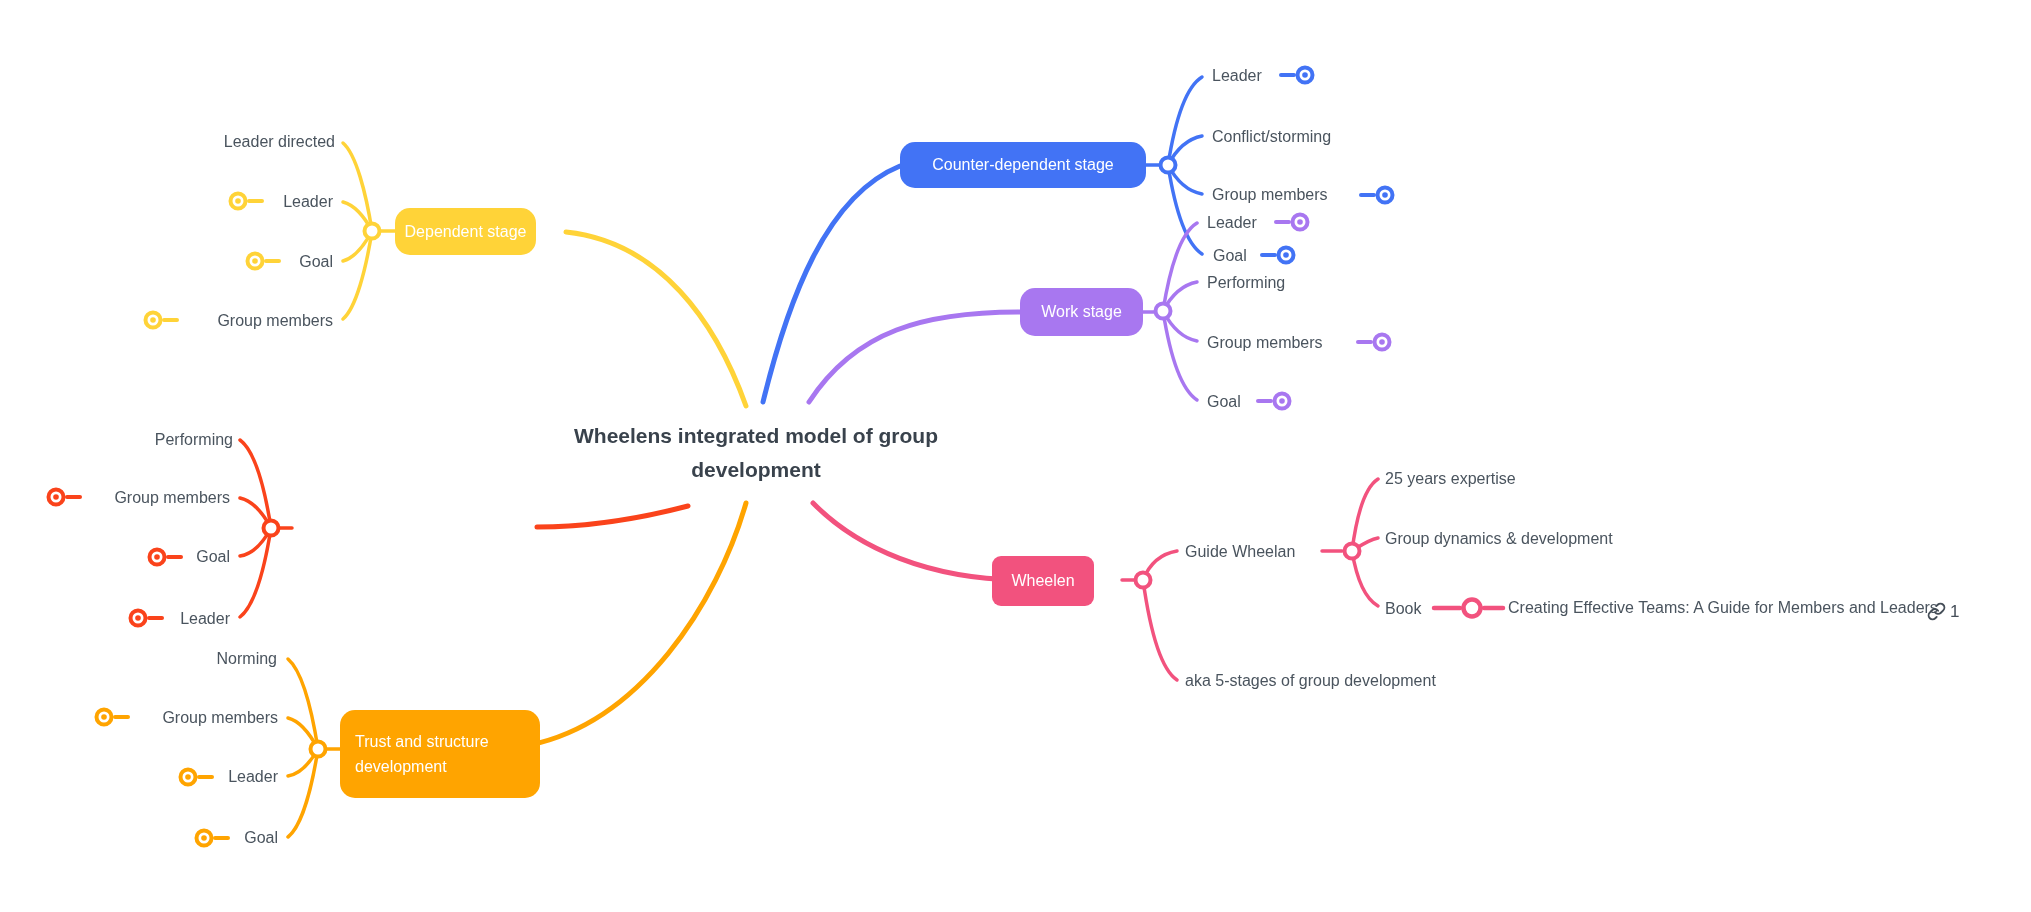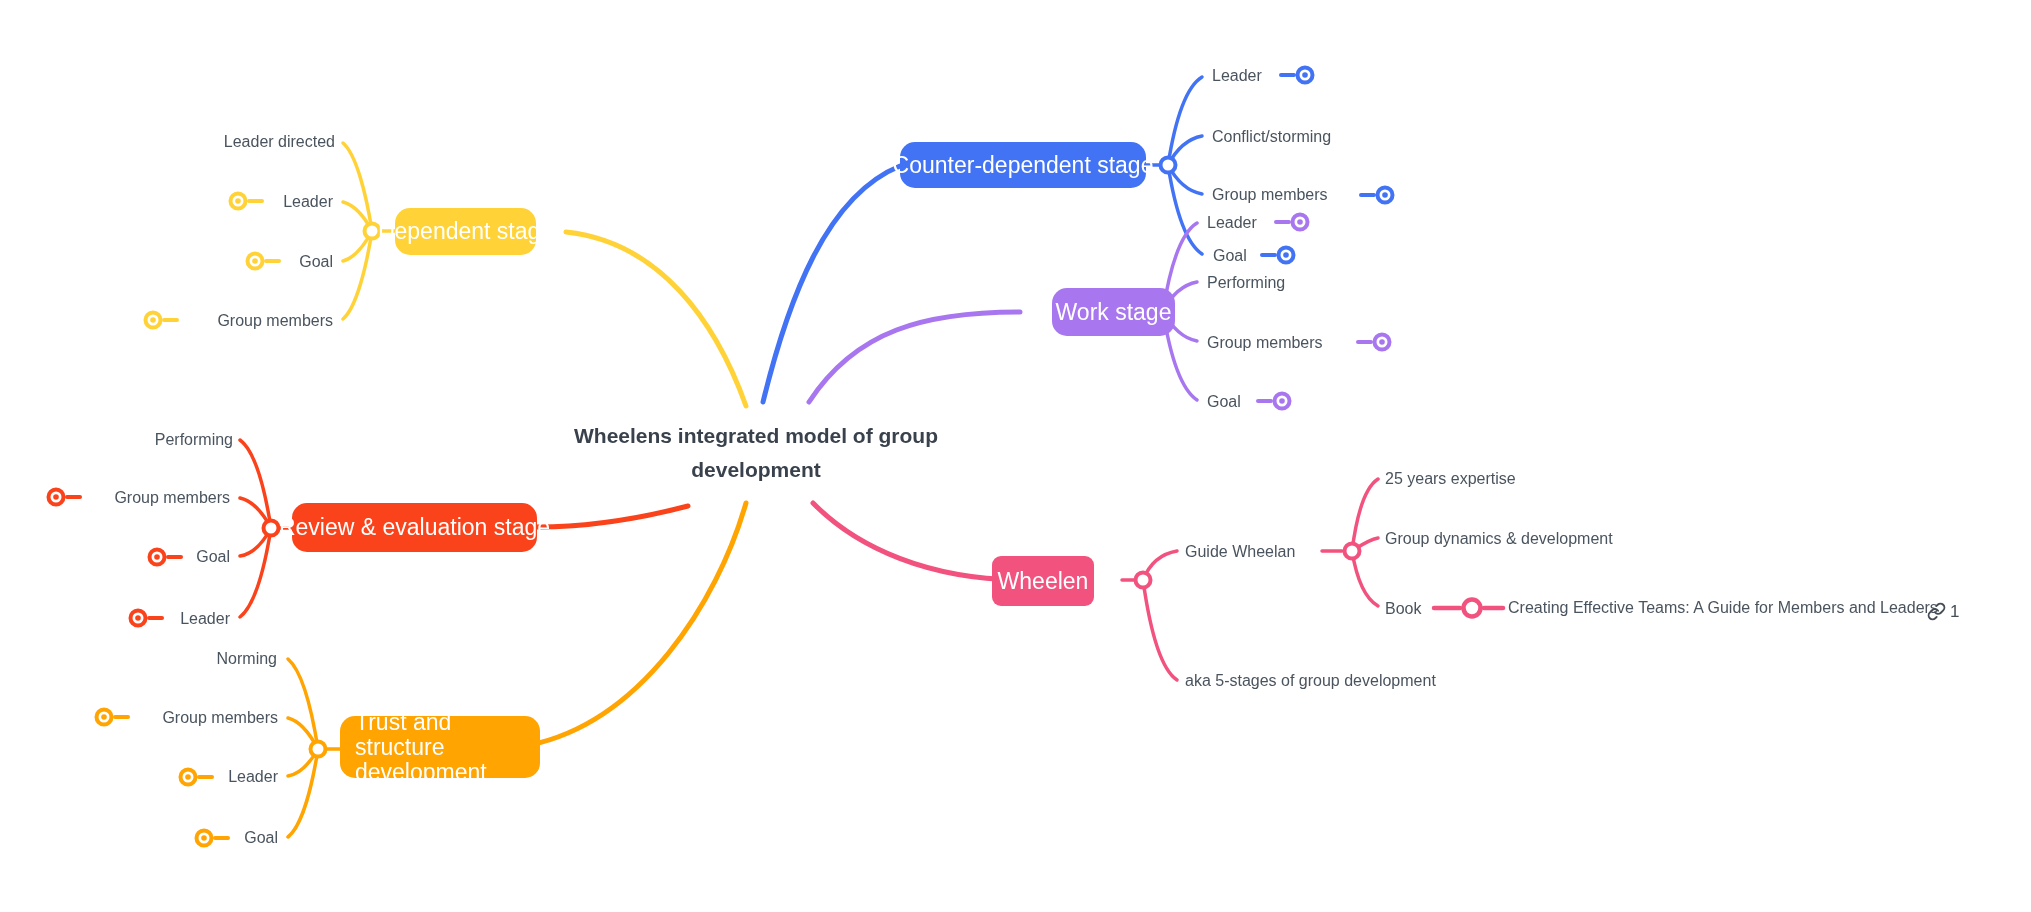--- a/index.html
+++ b/index.html
@@ -18,21 +18,21 @@
     font-family:"Liberation Sans",sans-serif;overflow:hidden;
   }
   svg.links{position:absolute;left:0;top:0;}
   .central-topic{
     position:absolute;left:526px;top:419px;width:460px;
     font-size:21px;font-weight:bold;line-height:34px;text-align:center;
     color:var(--title);
   }
   .node{
     position:absolute;display:flex;align-items:center;justify-content:center;
-    border-radius:15px;color:#ffffff;font-size:23px;white-space:nowrap;
+    border-radius:15px;color:#ffffff;font-size:16px;white-space:nowrap;
   }
   .node.multiline{white-space:normal;justify-content:flex-start;text-align:left;line-height:25px;padding:0 15px;}
   .lbl{
     position:absolute;transform:translateY(-50%);
     color:var(--text);font-size:16px;white-space:nowrap;line-height:25px;
   }
   .lbl.r{text-align:right;}
   .lbl.wrap{white-space:normal;width:470px;line-height:27px;}
   .link-badge-num{
     position:absolute;transform:translateY(-50%);
@@ -196,25 +196,24 @@
         <line x1="215" y1="838" x2="228" y2="838"></line>
     </g>
   </svg>
 
   <div class="central-topic">Wheelens integrated model of group development</div>
 
   <div class="node" style="left:395px;top:208px;width:141px;height:47px;background:var(--yellow);">Dependent stage</div>
 
   <div class="node" style="left:900px;top:142px;width:246px;height:46px;background:var(--blue);">Counter-dependent stage</div>
 
-  <div class="node" style="left:1020px;top:288px;width:123px;height:48px;background:var(--purple);margin-left:32px;">Work stage</div>
-
-  <div class="node" style="left:292px;top:503px;width:245px;height:49px;background:var(--red);">Review &amp; evaluation stage</div>
-
-  <div class="node multiline" style="left:340px;top:710px;width:170px;height:62px;background:var(--orange);margin-top:6px;">Trust and structure development</div>
+  <div class="node" style="left:1020px;top:288px;width:123px;height:48px;background:var(--purple);">Work stage</div>
+
+
+  <div class="node multiline" style="left:340px;top:710px;width:170px;height:88px;background:var(--orange);">Trust and structure development</div>
 
   <div class="node" style="left:992px;top:556px;width:102px;height:50px;background:var(--pink);border-radius:9px;">Wheelen</div>
 
   <div class="lbl r" style="right:1696px;top:141px;">Leader directed</div>
   <div class="lbl r" style="right:1698px;top:201px;">Leader</div>
   <div class="lbl r" style="right:1698px;top:261px;">Goal</div>
   <div class="lbl r" style="right:1698px;top:320px;">Group members</div>
 
   <div class="lbl" style="left:1212px;top:75px;">Leader</div>
   <div class="lbl" style="left:1212px;top:136px;">Conflict/storming</div>

